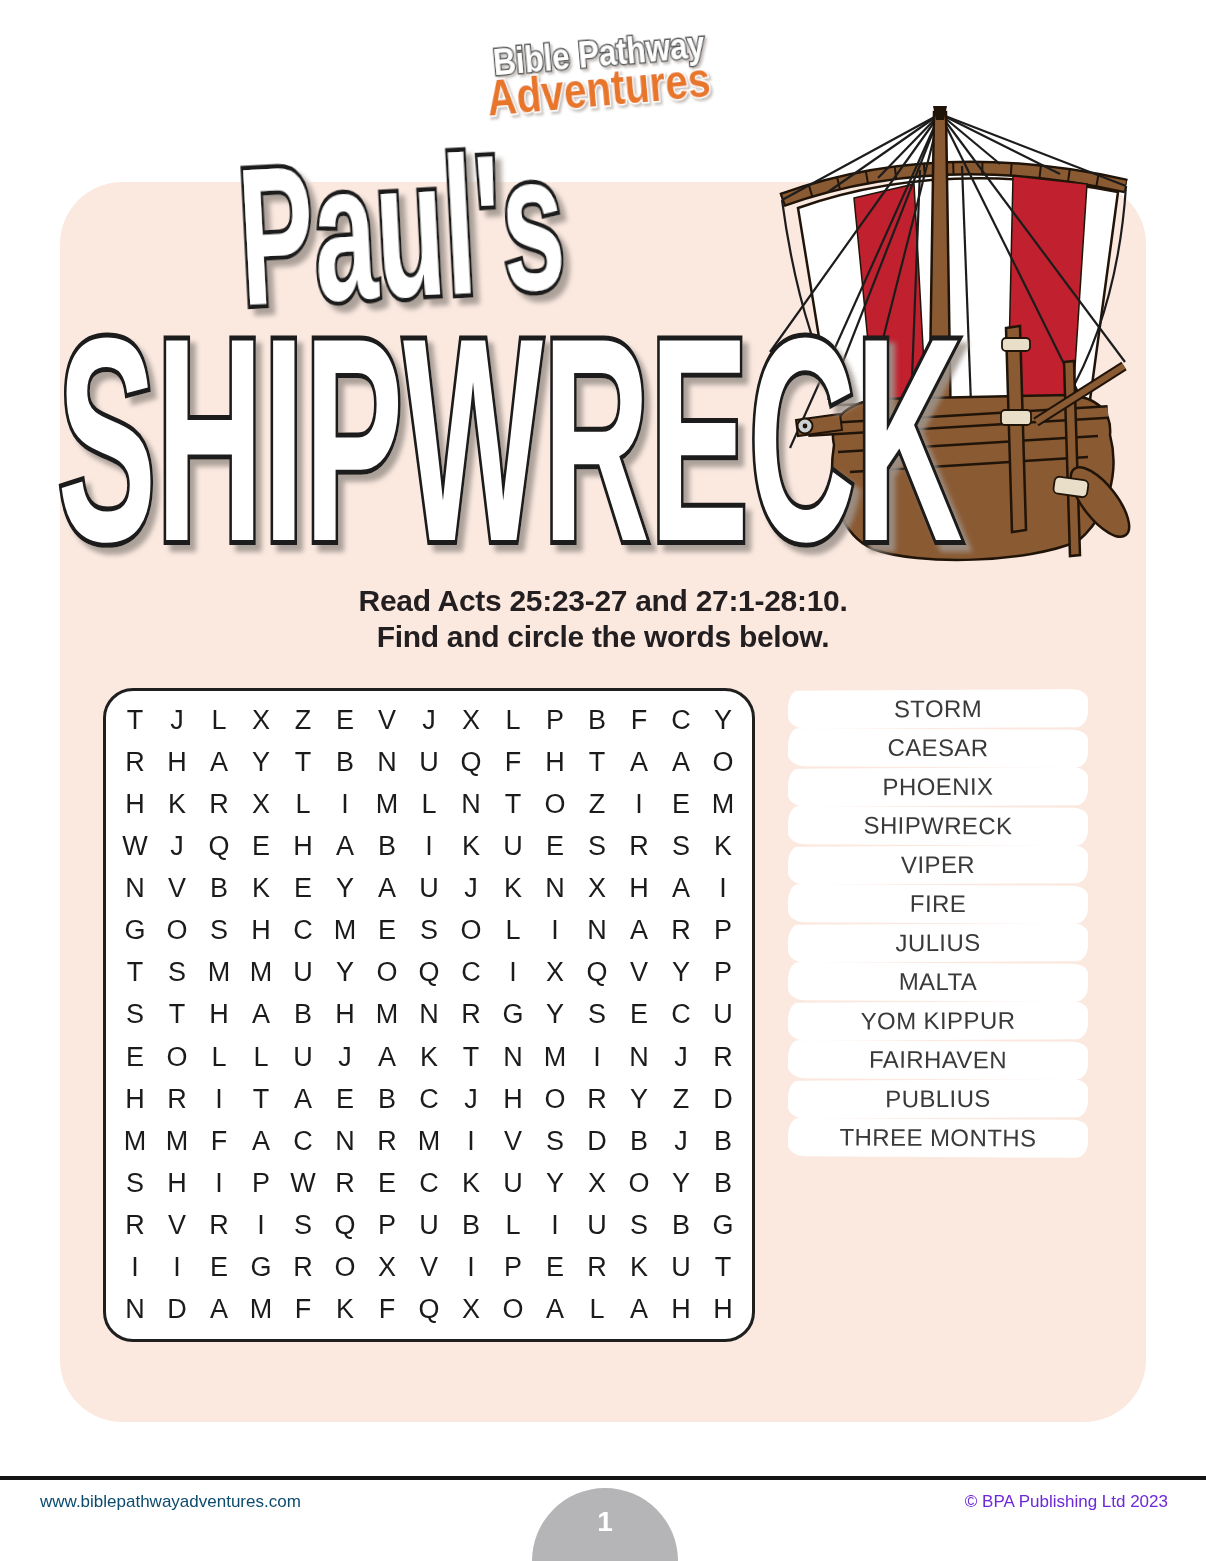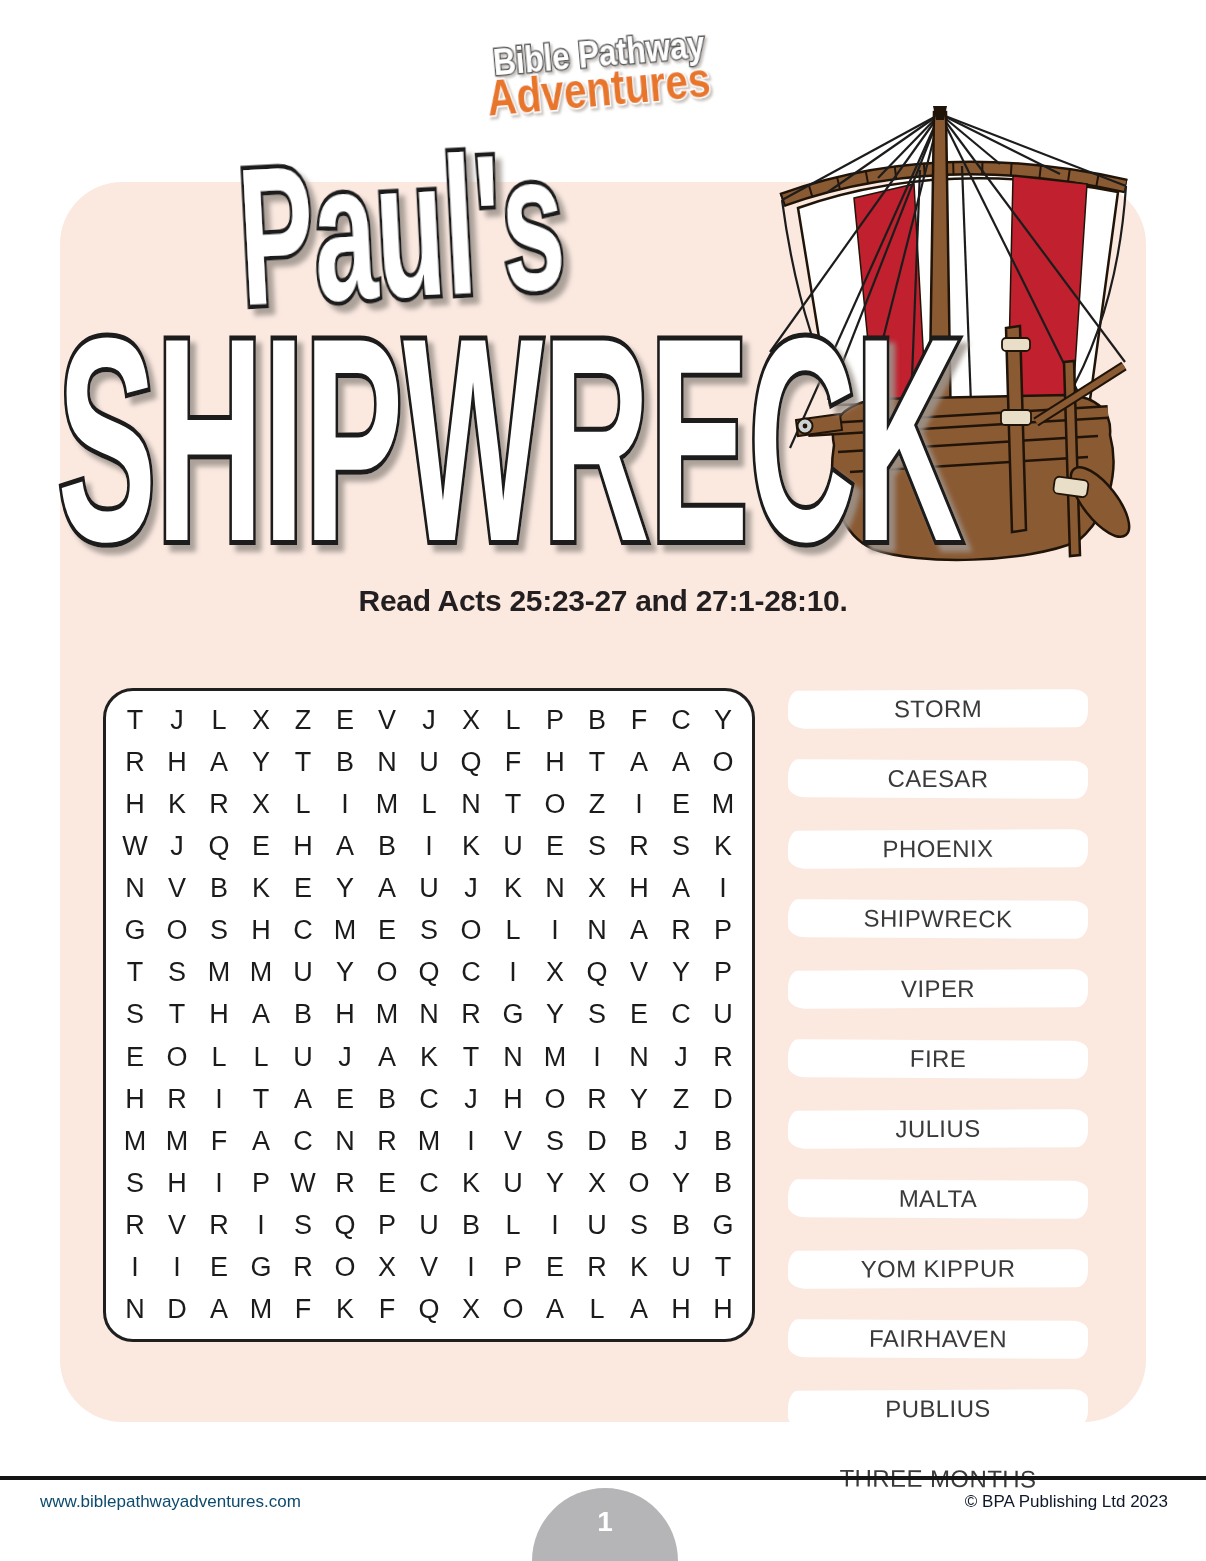--- a/index.html
+++ b/index.html
@@ -21,31 +21,31 @@
   
   .grid-panel { position:absolute; left:103px; top:688px; width:652px; height:654px;
                 background:#ffffff; border:3px solid #1f1f1f; border-radius:30px;
                 display:grid; grid-template-columns:repeat(15,1fr); grid-template-rows:repeat(15,1fr);
                 padding:8px 8px; }
   .cell { display:flex; align-items:center; justify-content:center;
           font-size:27px; color:#1b1b1b; font-weight:400; }
 
   
   .word-list { position:absolute; left:788px; top:690px; width:300px;
-               display:flex; flex-direction:column; gap:32px; }
+               display:flex; flex-direction:column; gap:1px; }
   .word-bar { height:38px; background:#ffffff; display:flex; align-items:center; justify-content:center;
               border-radius:10px 16px 12px 18px / 18px 10px 16px 12px;
               font-size:24px; color:#3a3a3c; letter-spacing:0.4px; }
   .word-bar:nth-child(even){ transform:rotate(0.3deg); }
   .word-bar:nth-child(odd){ transform:rotate(-0.3deg); }
 
   
   .footer-line { position:absolute; left:0; top:1476px; width:1206px; height:4px; background:#151515; }
   .footer-left  { position:absolute; left:40px;  top:1492px; font-size:17px; color:#0c4a6e; }
-  .footer-right { position:absolute; right:38px; top:1492px; font-size:17px; color:#0f172a; }
+  .footer-right { position:absolute; right:38px; top:1492px; font-size:17px; color:#6d28d9; }
   .page-circle { position:absolute; left:532px; top:1488px; width:146px; height:146px; border-radius:50%;
                  background:#b5b5b7; text-align:center; }
   .page-circle span { display:inline-block; margin-top:18px; color:#ffffff; font-size:28px; font-weight:bold; }
 </style>
 </head>
 <body>
 
 <div class="page">
 
   <div class="panel"></div>
@@ -116,20 +116,21 @@
       </filter>
     </defs>
     <text x="600" y="66" transform="rotate(-5 600 66)" text-anchor="middle" font-size="36" font-weight="bold" textLength="212" lengthAdjust="spacingAndGlyphs" fill="#ffffff" stroke="#5a5a5a" stroke-width="3" paint-order="stroke" filter="url(#smallShadow)" style="font-family:&quot;Liberation Sans&quot;,sans-serif">Bible Pathway</text>
     <text x="600" y="106" transform="rotate(-5 600 104)" text-anchor="middle" font-size="50" font-weight="bold" textLength="224" lengthAdjust="spacingAndGlyphs" stroke="#ffffff" stroke-width="3" paint-order="stroke" filter="url(#smallShadow)" style="font-family:&quot;Liberation Sans&quot;,sans-serif" fill="#e8762c">Adventures</text>
     <text x="405" y="296" transform="rotate(-3 405 296)" text-anchor="middle" font-size="195" font-weight="bold" textLength="325" lengthAdjust="spacingAndGlyphs" fill="#ffffff" stroke="#1a1a1a" stroke-width="9" paint-order="stroke" filter="url(#bigShadow)" style="font-family:&quot;Liberation Sans&quot;,sans-serif">Paul's</text>
     <text x="510" y="540" text-anchor="middle" font-size="290" font-weight="bold" textLength="905" lengthAdjust="spacingAndGlyphs" fill="#ffffff" stroke="#1a1a1a" stroke-width="10" paint-order="stroke" filter="url(#bigShadow)" style="font-family:&quot;Liberation Sans&quot;,sans-serif">SHIPWRECK</text>
   </svg>
 
   <div class="instructions">
     <span style="display:block">Read Acts 25:23-27 and 27:1-28:10.</span>
+    <span style="display:block">Find and circle the words below.</span>
   </div>
 
   <div class="grid-panel">
       <div class="cell">T</div>
       <div class="cell">J</div>
       <div class="cell">L</div>
       <div class="cell">X</div>
       <div class="cell">Z</div>
       <div class="cell">E</div>
       <div class="cell">V</div>

